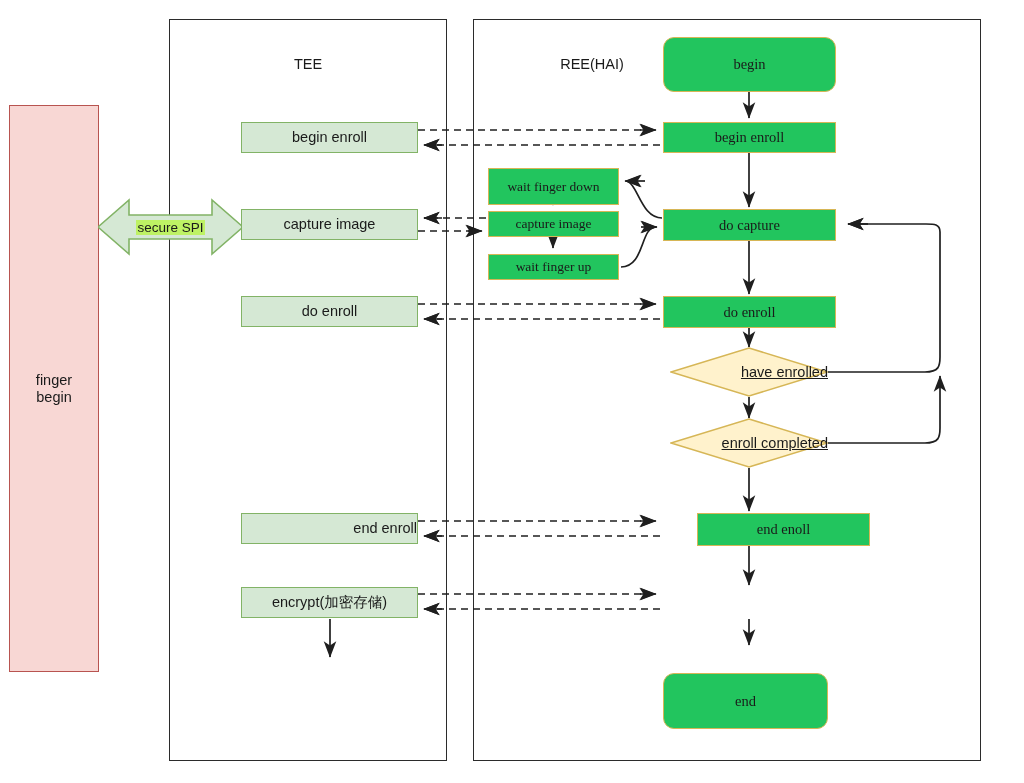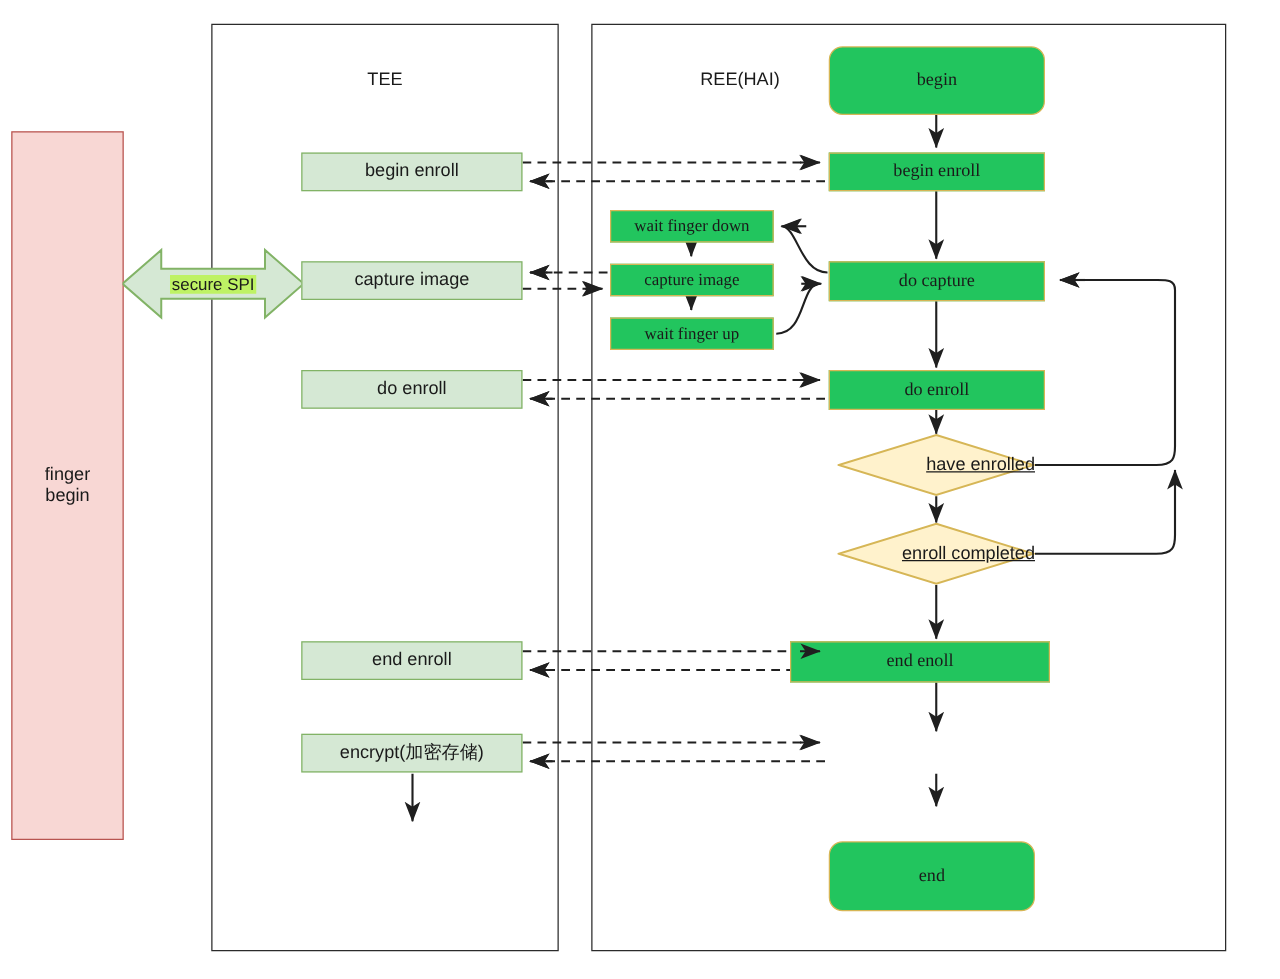--- a/index.html
+++ b/index.html
@@ -235,21 +235,21 @@
   </div>
 
   <div class="node n-green" style="left:241px; top:209px; width:177px; height:31px;">
     <span>capture image</span>
   </div>
 
   <div class="node n-green" style="left:241px; top:296px; width:177px; height:31px;">
     <span>do enroll</span>
   </div>
 
-  <div class="node n-green" style="left:241px; top:513px; width:177px; height:31px;">
+  <div class="node n-green" style="left:241px; top:513px; width:177px; height:31px;justify-content:flex-end;">
     <span>end enroll</span>
   </div>
 
   <div class="node n-green" style="left:241px; top:587px; width:177px; height:31px;">
     <span>encrypt(加密存储)</span>
   </div>
 
 
   <div class="node n-yellow n-round" style="left:663px; top:37px; width:173px; height:55px;">
     <span>begin</span>
@@ -260,30 +260,30 @@
   </div>
 
   <div class="node n-yellow" style="left:663px; top:209px; width:173px; height:32px;">
     <span>do capture</span>
   </div>
 
   <div class="node n-yellow" style="left:663px; top:296px; width:173px; height:32px;">
     <span>do enroll</span>
   </div>
 
-  <div class="node n-yellow" style="left:632px; top:513px; width:208px; height:33px;">
+  <div class="node n-yellow" style="left:697px; top:513px; width:173px; height:33px;">
     <span>end enoll</span>
   </div>
 
 
   <div class="node n-yellow n-round" style="left:663px; top:645px; width:165px; height:56px;margin-top:28px;">
     <span>end</span>
   </div>
 
-  <div class="node n-yellow n-small" style="left:488px; top:168px; width:131px; height:26px;">
+  <div class="node n-yellow n-small" style="left:488px; top:168px; width:131px; height:37px;">
     <span>wait finger down</span>
   </div>
 
   <div class="node n-yellow n-small" style="left:488px; top:211px; width:131px; height:26px;">
     <span>capture image</span>
   </div>
 
   <div class="node n-yellow n-small" style="left:488px; top:254px; width:131px; height:26px;">
     <span>wait finger up</span>
   </div>

